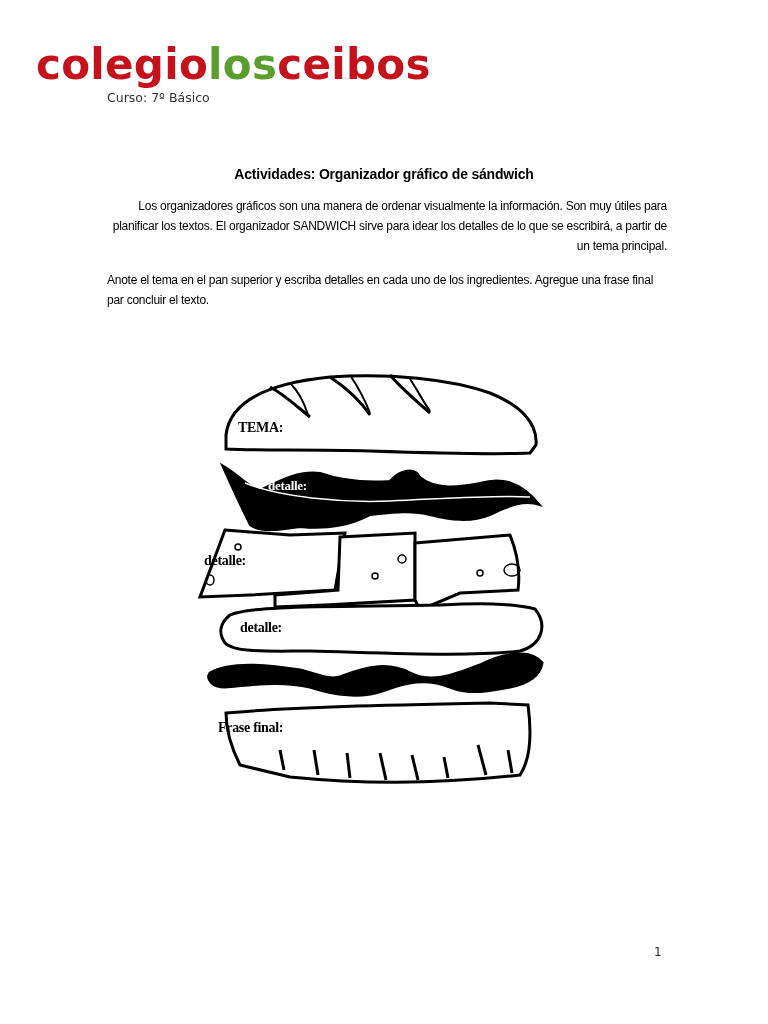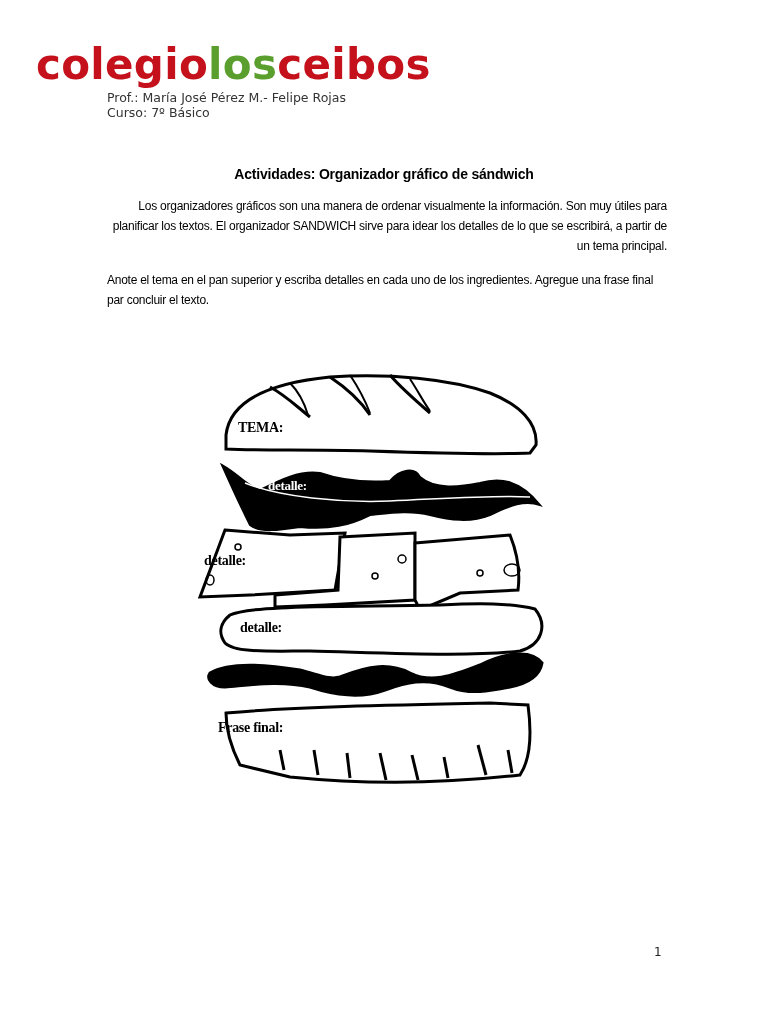--- a/index.html
+++ b/index.html
@@ -17,21 +17,20 @@
   .page-num { position: absolute; left: 654px; top: 945px; font-size: 12px; color: #222; }
 </style>
 </head>
 <body>
 
 <div class="logo">
   <span class="red">colegio</span><span class="green">los</span><span class="red">ceibos</span>
 </div>
 
 <div class="meta">
-  <div>Prof.: María José Pérez M.- Felipe Rojas</div>
   <div>Curso: 7º Básico</div>
 </div>
 
 <div class="title">Actividades: Organizador gráfico de sándwich</div>
 <div class="para p1">Los organizadores gráficos son una manera de ordenar visualmente la información. Son muy útiles para planificar los textos. El organizador SANDWICH sirve para idear los detalles de lo que se escribirá, a partir de un tema principal.</div>
 <div class="para p2">Anote el tema en el pan superior y escriba detalles en cada uno de los ingredientes. Agregue una frase final par concluir el texto.</div>
 
 <div class="sandwich">
   <svg width="380" height="430" viewBox="0 0 380 430">
 

